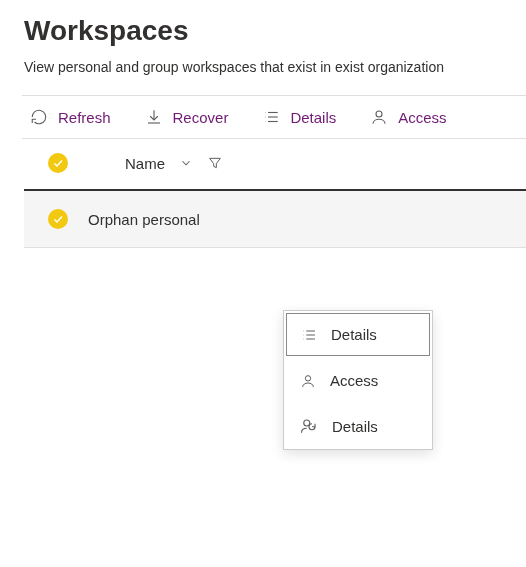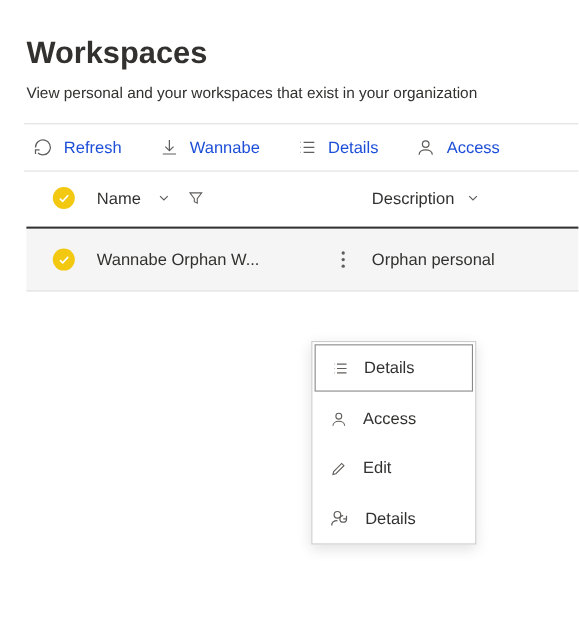--- a/index.html
+++ b/index.html
@@ -6,21 +6,21 @@
   body {
     margin: 0;
     font-family: "Segoe UI", Arial, sans-serif;
     color: #323130;
     background: #ffffff;
     width: 526px;
     height: 567px;
     overflow: hidden;
   }
   .page {
-    padding: 32px 0 0 24px;
+    padding: 15px 0 0 24px;
   }
   h1 {
     font-size: 28px;
     font-weight: 600;
     margin: 0 0 12px 0;
     color: #323130;
   }
   .subtitle {
     font-size: 14px;
     color: #323130;
@@ -34,35 +34,36 @@
     display: flex;
     gap: 26px;
     align-items: center;
     margin-left: -2px;
   }
   .tbtn {
     display: inline-flex;
     align-items: center;
     gap: 10px;
     font-size: 15px;
-    color: #1d4ed8;
+    color: #701a75;
     cursor: pointer;
     padding: 2px 4px;
   }
   .icon {
     display: inline-flex;
     align-items: center;
     justify-content: center;
     color: #605e5c;
   }
   .header-row {
     display: flex;
     align-items: center;
     padding: 14px 4px 16px 4px;
     border-bottom: 2px solid #323130;
+    gap: 37px;
   }
   .check-col {
     width: 60px;
     display: flex;
     justify-content: center;
   }
   .name-col {
     display: flex;
     align-items: center;
     gap: 14px;
@@ -123,41 +124,41 @@
     align-items: center;
     justify-content: center;
   }
   .checkmark-circle svg { stroke: #ffffff; }
 </style>
 </head>
 <body>
 
 <div class="page">
   <h1>Workspaces</h1>
-  <div class="subtitle">View personal and your workspaces that exist in your organization</div>
+  <div class="subtitle">View personal and group workspaces that exist in exist organization</div>
 
   <div class="toolbar">
     <div class="tbtn">
       <span class="icon">
         <svg width="18" height="18" viewBox="0 0 24 24" fill="none" stroke="currentColor" stroke-width="1.5">
           <path d="M3 12a9 9 0 1 1 3 6.7"></path>
           <path d="M3 20v-5h5"></path>
         </svg>
       </span>
       <span>Refresh</span>
     </div>
     <div class="tbtn">
       <span class="icon">
         <svg width="18" height="18" viewBox="0 0 24 24" fill="none" stroke="currentColor" stroke-width="1.5">
           <path d="M12 3v12"></path>
             <path d="M7 11l5 5 5-5"></path>
             <path d="M4 20h16"></path>
         </svg>
       </span>
-      <span>Wannabe</span>
+      <span>Recover</span>
     </div>
     <div class="tbtn">
       <span class="icon">
         <svg width="18" height="18" viewBox="0 0 24 24" fill="none" stroke="currentColor" stroke-width="1.5">
           <line x1="8" y1="6" x2="21" y2="6"></line>
             <line x1="8" y1="12" x2="21" y2="12"></line>
             <line x1="8" y1="18" x2="21" y2="18"></line>
           <line x1="4" y1="6" x2="4.5" y2="6"></line>
             <line x1="4" y1="12" x2="4.5" y2="12"></line>
             <line x1="4" y1="18" x2="4.5" y2="18"></line>
@@ -190,47 +191,29 @@
         <svg width="14" height="14" viewBox="0 0 24 24" fill="none" stroke="currentColor" stroke-width="1.8">
             <polyline points="6 9 12 15 18 9"></polyline>
           </svg>
       </span>
       <span class="icon">
         <svg width="16" height="16" viewBox="0 0 24 24" fill="none" stroke="currentColor" stroke-width="1.5">
             <path d="M4 5h16l-6 8v6l-4-2v-4z"></path>
           </svg>
       </span>
     </div>
-    <div class="desc-col">
-      <span>Description</span>
-      <span class="icon">
-        <svg width="14" height="14" viewBox="0 0 24 24" fill="none" stroke="currentColor" stroke-width="1.8">
-            <polyline points="6 9 12 15 18 9"></polyline>
-          </svg>
-      </span>
-    </div>
   </div>
 
   <div class="data-row">
     <div class="check-col">
       <div class="checkmark-circle">
         <svg width="12" height="12" viewBox="0 0 24 24" fill="none" stroke-width="3">
             <polyline points="5 13 10 18 20 7"></polyline>
           </svg>
       </div>
-    </div>
-    <div class="name-col">
-      <span>Wannabe Orphan W...</span>
-      <span class="icon more-btn">
-        <svg width="4" height="16" viewBox="0 0 4 16" fill="currentColor">
-            <circle cx="2" cy="2" r="1.5"></circle>
-            <circle cx="2" cy="8" r="1.5"></circle>
-            <circle cx="2" cy="14" r="1.5"></circle>
-          </svg>
-      </span>
     </div>
     <div class="desc-col">
       <span>Orphan personal</span>
     </div>
   </div>
 </div>
 
 <div class="context-menu">
   <div class="ctx-item selected">
     <span class="icon">
@@ -249,28 +232,20 @@
     <span class="icon">
       <svg width="16" height="16" viewBox="0 0 24 24" fill="none" stroke="currentColor" stroke-width="1.5">
         <circle cx="12" cy="8" r="4"></circle>
           <path d="M4 21c0-4 4-6 8-6s8 2 8 6"></path>
       </svg>
     </span>
     <span>Access</span>
   </div>
   <div class="ctx-item">
     <span class="icon">
-      <svg width="16" height="16" viewBox="0 0 24 24" fill="none" stroke="currentColor" stroke-width="1.5">
-        <path d="M4 20l4-1 11-11-3-3L5 16z"></path>
-      </svg>
-    </span>
-    <span>Edit</span>
-  </div>
-  <div class="ctx-item">
-    <span class="icon">
       <svg width="18" height="18" viewBox="0 0 24 24" fill="none" stroke="currentColor" stroke-width="1.5">
         <circle cx="9" cy="8" r="4"></circle>
           <path d="M2 21c0-4 3-6 7-6"></path>
         <path d="M20 13a4 4 0 1 1-4-4"></path>
           <path d="M20 9v4h-4"></path>
       </svg>
     </span>
     <span>Details</span>
   </div>
 </div>

